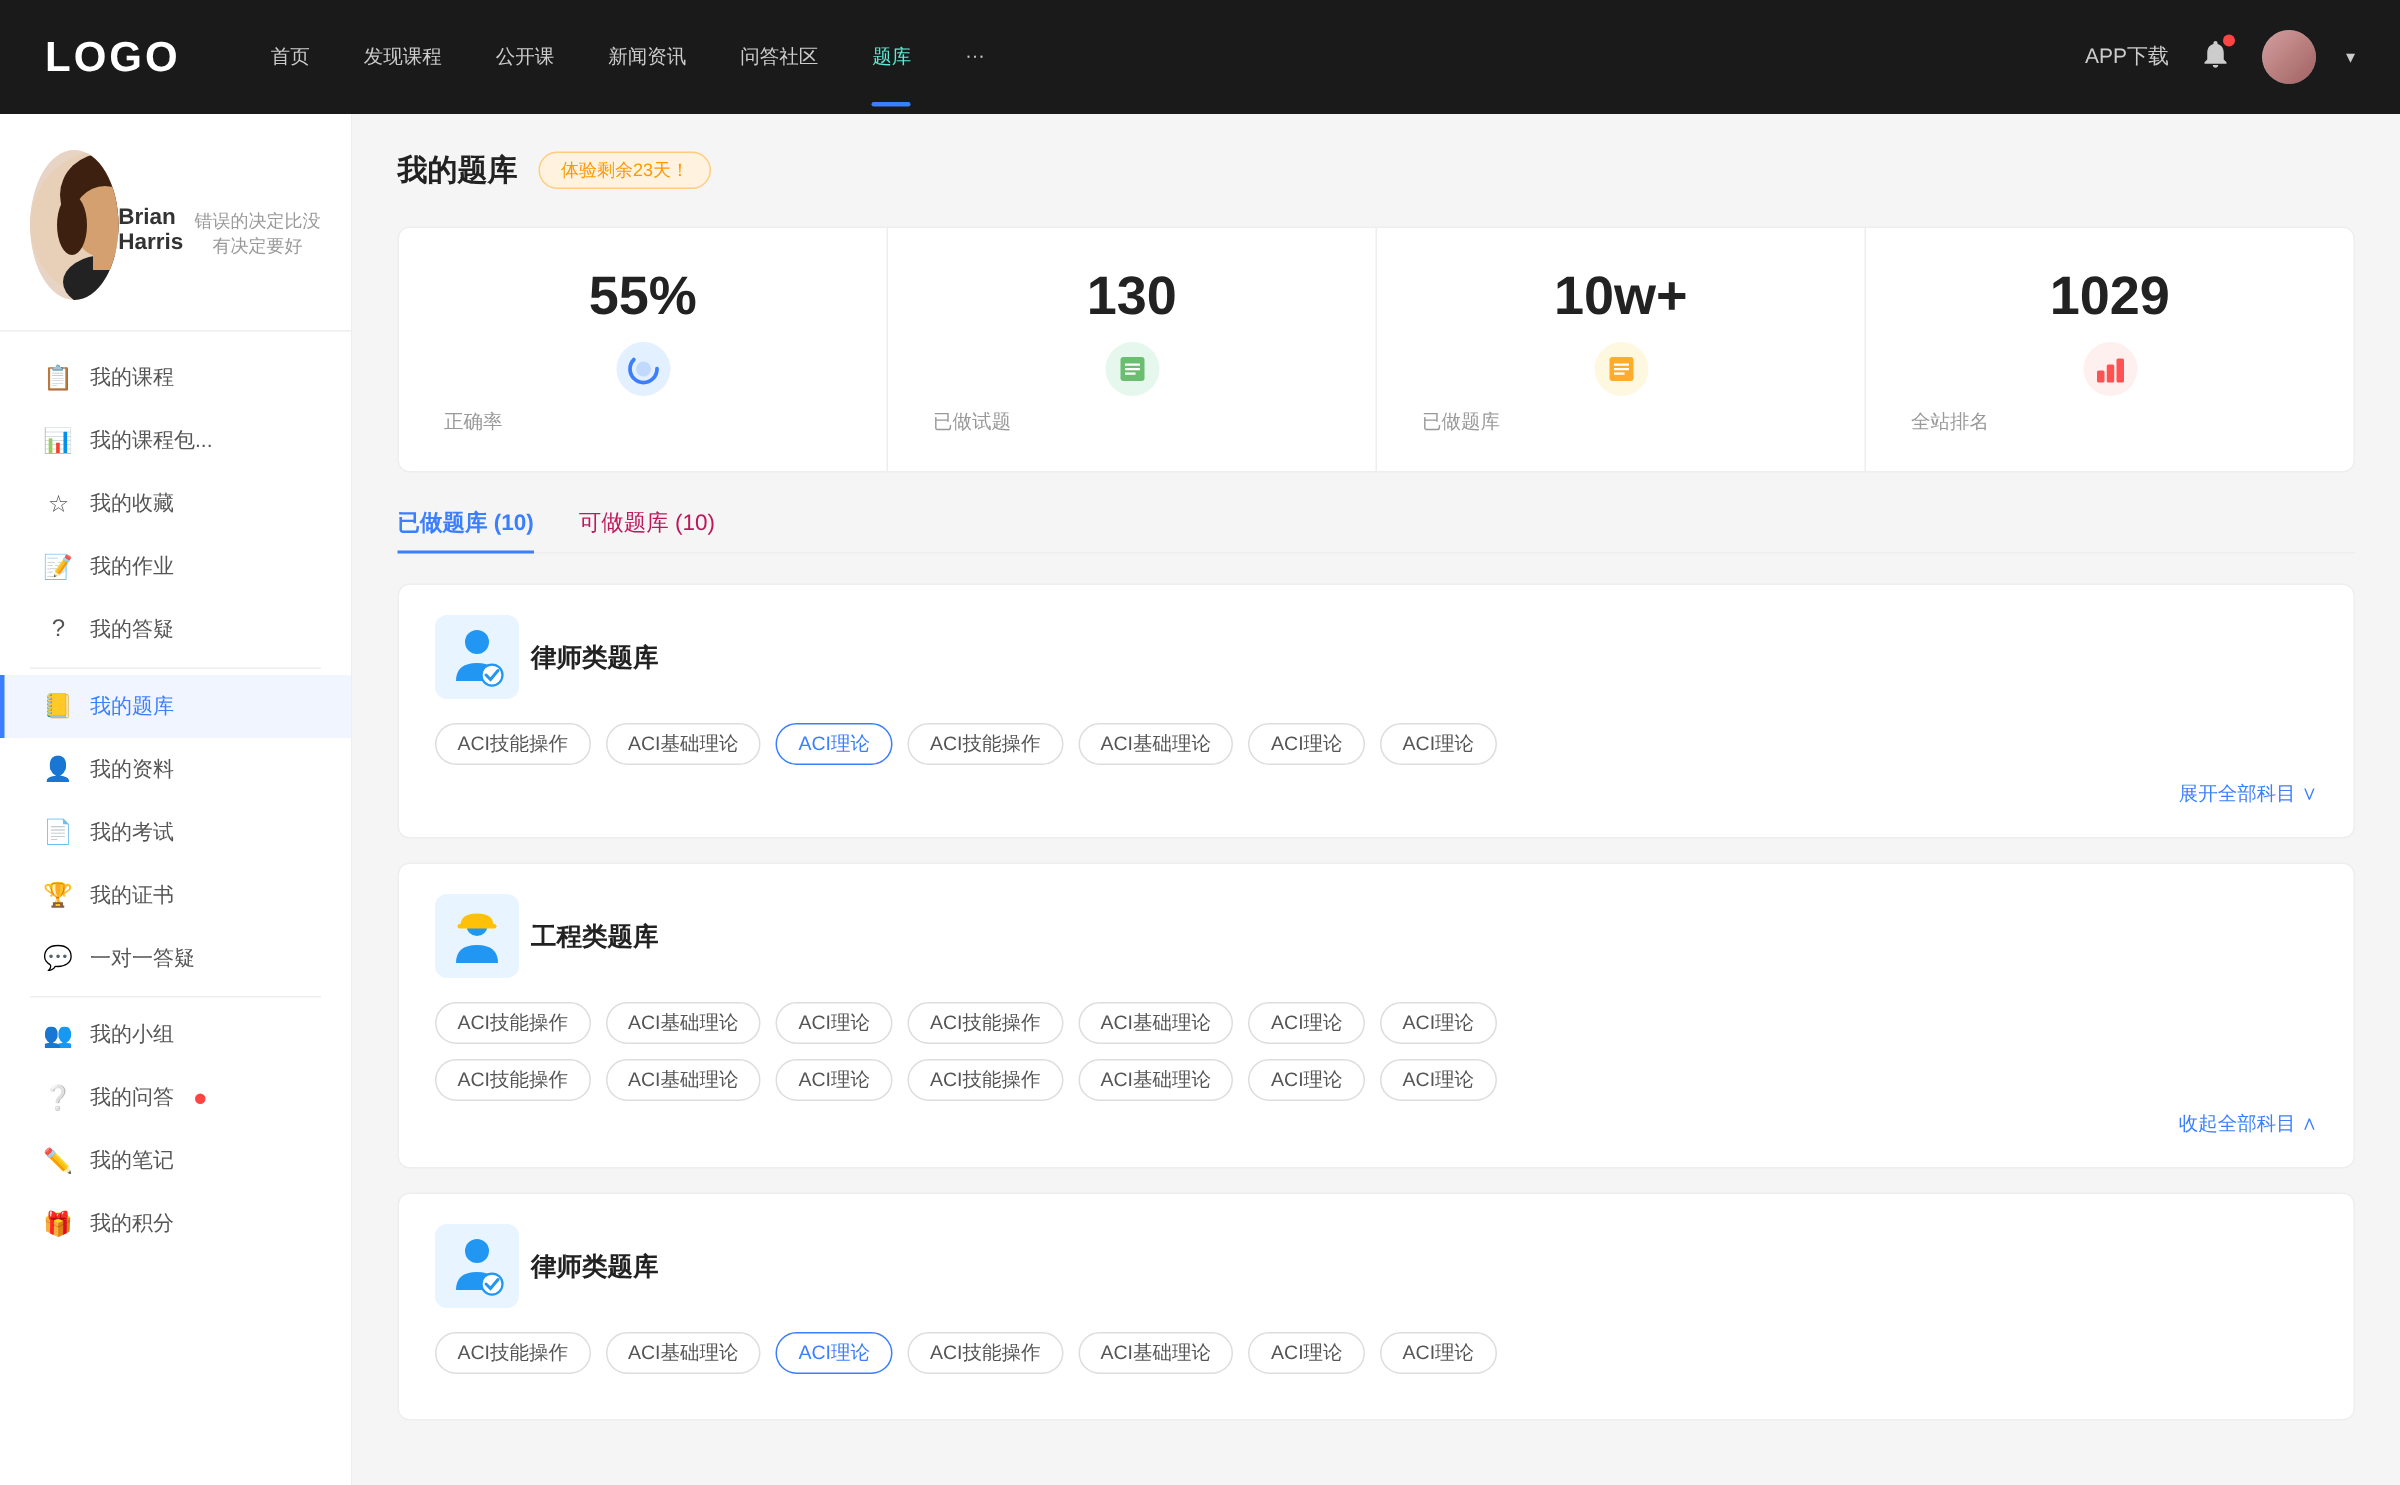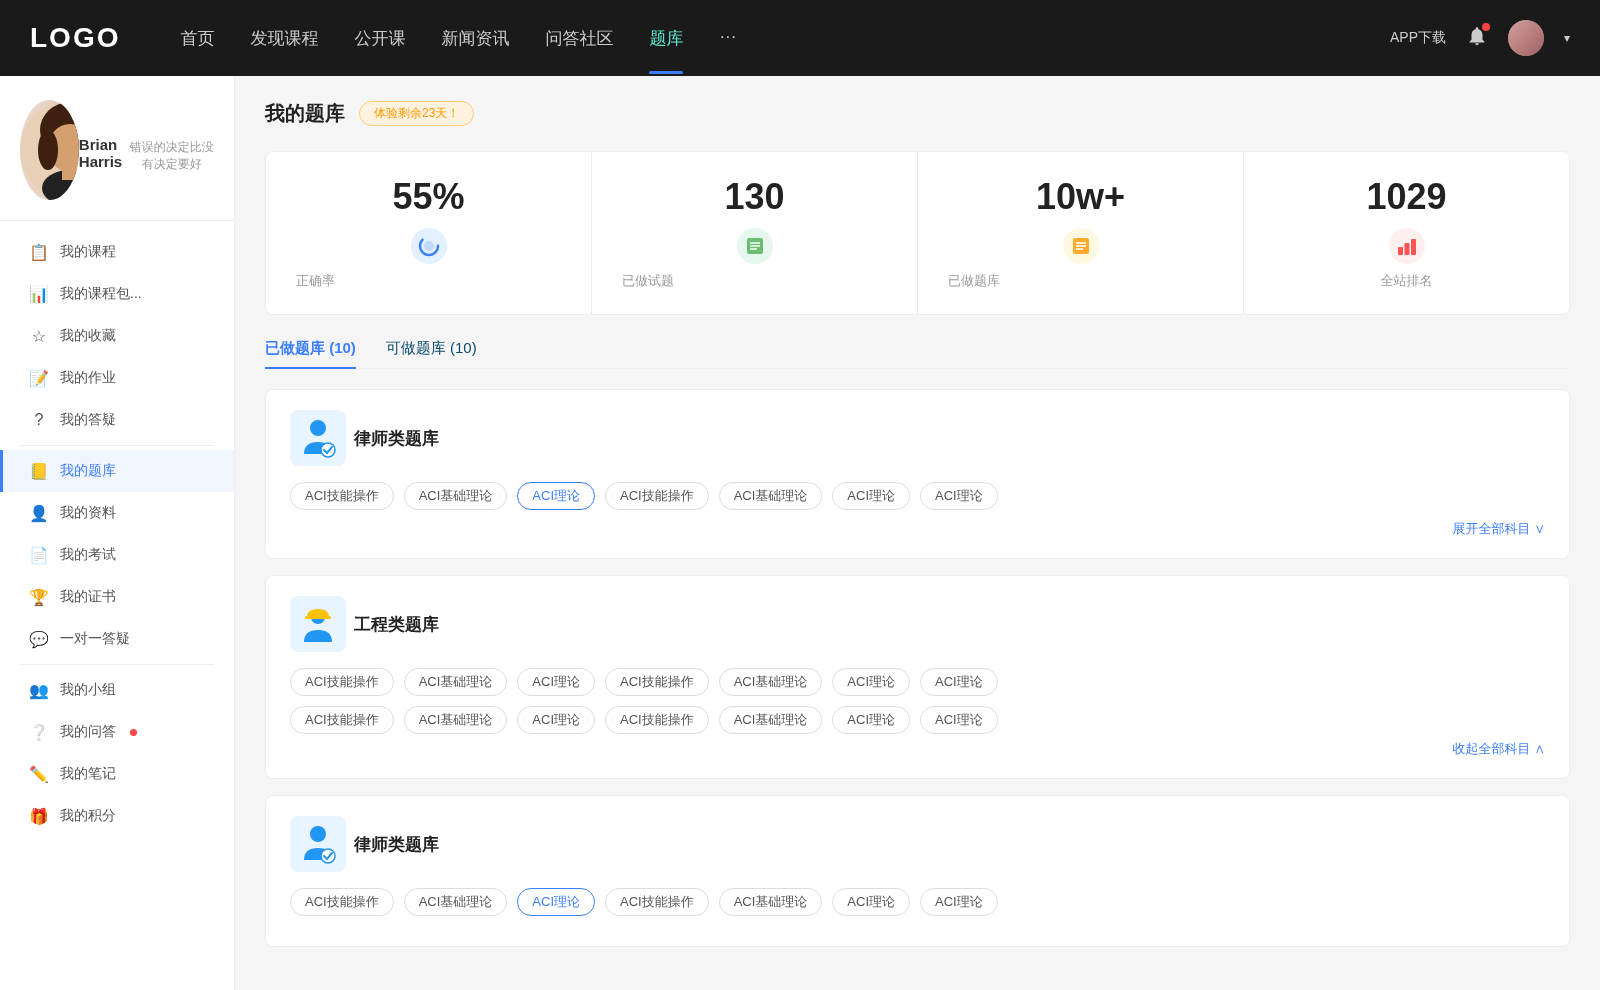--- a/index.html
+++ b/index.html
@@ -23,21 +23,21 @@
       margin-right: 60px;
       letter-spacing: 2px;
     }
     .nav-links {
       display: flex;
       gap: 36px;
       flex: 1;
     }
     .nav-link {
       color: #ccc;
-      font-size: 17px;
+      font-size: 13px;
       cursor: pointer;
       position: relative;
     }
     .nav-link.active {
       color: #5eead4;
     }
     .nav-link.active::after {
       content: '';
       position: absolute;
       bottom: -24px;
@@ -214,21 +214,21 @@
       margin-bottom: 24px;
       overflow: hidden;
     }
     .stat-item {
       flex: 1;
       padding: 24px 30px;
       border-right: 1px solid #eee;
       display: flex;
       flex-direction: column;
     }
-    .stat-item:last-child { border-right: none; text-align: center; }
+    .stat-item:last-child { border-right: none; }
     .stat-top {
       display: flex;
       align-items: center;
       gap: 10px;
       margin-bottom: 8px;
       flex-direction: column;
     }
     .stat-value {
       font-size: 36px;
       font-weight: 700;
@@ -254,21 +254,21 @@
 
     
     .tabs-row {
       display: flex;
       gap: 30px;
       margin-bottom: 20px;
       border-bottom: 1px solid #eee;
     }
     .tab-item {
       font-size: 15px;
-      color: #0c4a6e;
+      color: #be185d;
       padding-bottom: 10px;
       cursor: pointer;
       position: relative;
     }
     .tab-item.active {
       color: #3b7fff;
       font-weight: 600;
     }
     .tab-item.active::after {
       content: '';

